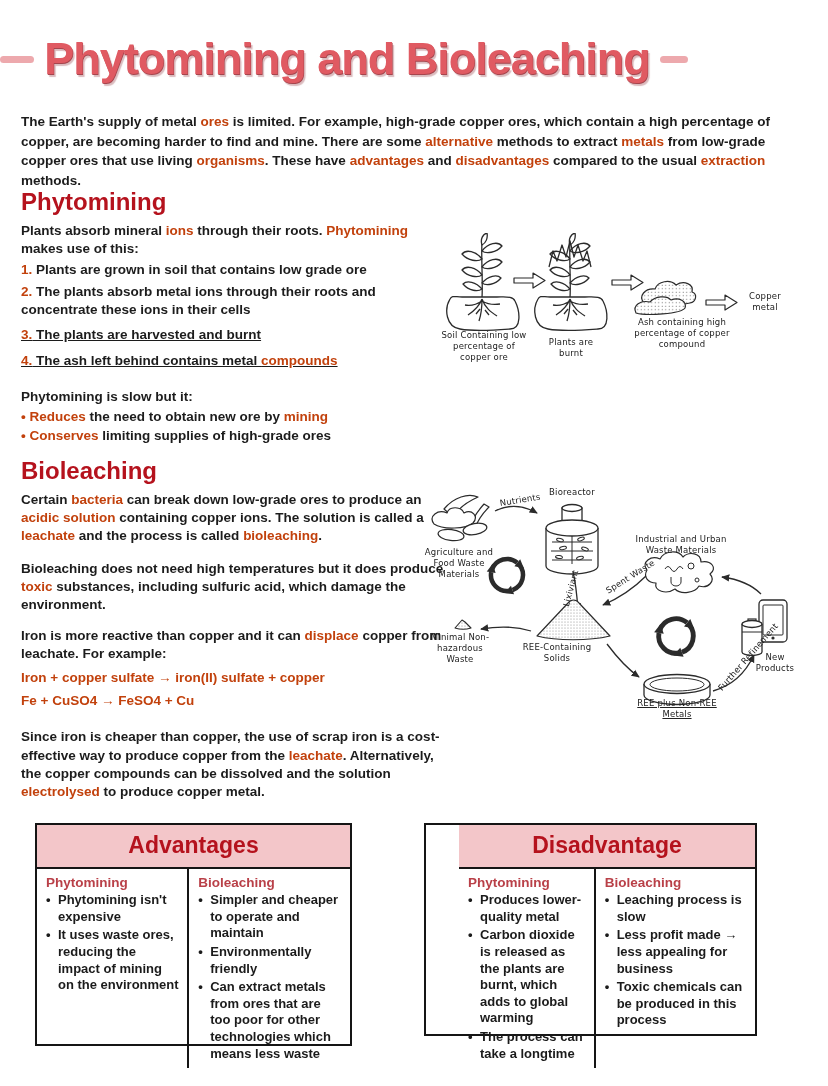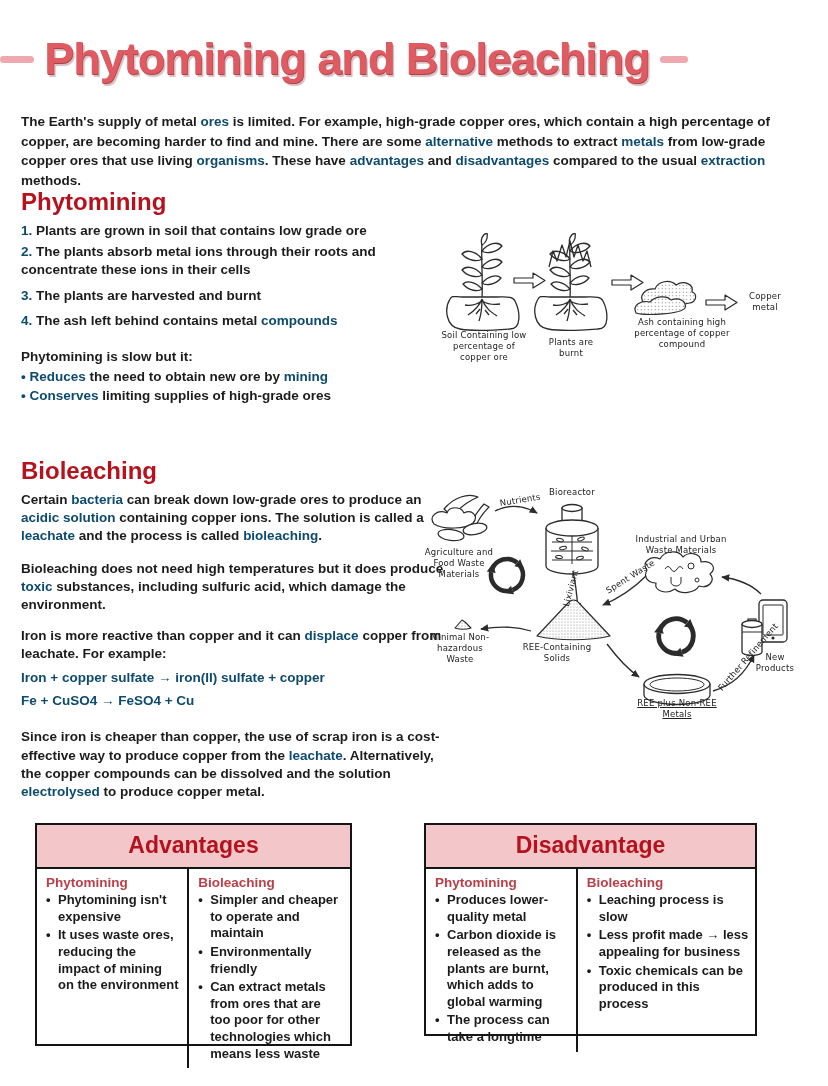--- a/index.html
+++ b/index.html
@@ -11,37 +11,37 @@
   #line-left{width:95px;}
   #line-right{width:78px;}
   #main-title{font-size:45px;font-weight:bold;color:#e05a62;letter-spacing:-1px;
               text-shadow:2px 3px 1px rgba(148,60,68,0.35),0.5px 0.5px 0 #b04a52;white-space:nowrap;}
   
   #intro{position:absolute;left:21px;top:112px;width:792px;font-size:13.5px;font-weight:bold;line-height:1.45;}
   .body-col{position:absolute;font-size:13.5px;font-weight:bold;line-height:1.36;}
   #phyto-col{left:21px;top:186px;width:424px;}
   #bio-col{left:21px;top:455px;width:426px;}
   h2.sec{margin:0 0 3px 0;font-size:24px;color:#b5121d;font-weight:bold;}
-  .rd{color:#0c4a6e;}
+  .rd{color:#c2410c;}
   .step{margin-top:3px;}
-  .step.sp{margin-top:7px;}
+  .step.sp{margin-top:7px;text-decoration:underline;}
   .benefit{margin-top:1px;}
   .gap18{height:18px;} .gap14{height:14px;} .gap12{height:12px;}
   .eq{margin-top:5px;}
   
   #phyto-diagram{position:absolute;left:436px;top:233px;width:356px;height:150px;}
   #bio-diagram{position:absolute;left:425px;top:478px;width:400px;height:258px;}
   .hand{position:absolute;font-size:8.5px;line-height:1.3;color:#222;text-align:center;
         font-family:"DejaVu Sans",sans-serif;letter-spacing:0.2px;font-weight:normal;}
   .nowrap{white-space:nowrap;text-align:left;}
   svg.art{position:absolute;left:0;top:0;}
   
   .tbl{position:absolute;border:2.5px solid #151515;background:#fff;box-sizing:border-box;display:flex;flex-direction:column;}
   #adv-table{left:35px;top:823px;width:317px;height:223px;}
-  #dis-table{left:424px;top:823px;width:333px;height:213px;}
+  #dis-table{left:424px;top:823px;width:333px;height:213px;padding-left:33px;}
   .tbl-h{background:#f3c6c9;border-bottom:2.5px solid #151515;text-align:center;font-size:23px;font-weight:bold;color:#b5121d;padding:7px 0 8px 0;flex:none;}
   .tbl-b{flex:1;display:flex;align-items:stretch;}
   .tcol{box-sizing:border-box;padding:6px 6px 6px 9px;}
   .tcol+.tcol{border-left:2.5px solid #151515;}
   .c48{width:48%;} .c52{width:52%;} .c46{width:45.5%;} .c54{width:54.5%;}
   .tcol-h{color:#b94048;font-weight:bold;font-size:13.5px;margin-bottom:2px;}
   .titem{display:flex;font-size:13px;font-weight:bold;color:#1b1b1b;line-height:1.28;margin-top:2px;}
   .titem .blt{width:12px;flex:none;}
   .titem .ttx{flex:1;}
 </style>
@@ -51,20 +51,21 @@
 <div id="title-row">
   <div class="title-line" id="line-left"></div>
   <div id="main-title">Phytomining and Bioleaching</div>
   <div class="title-line" id="line-right"></div>
 </div>
 
 <div id="intro"><span>The Earth's supply of metal </span><span class="rd">ores</span><span> is limited. For example, high-grade copper ores, which contain a high percentage of copper, are becoming harder to find and mine. There are some </span><span class="rd">alternative</span><span> methods to extract </span><span class="rd">metals</span><span> from low-grade copper ores that use living </span><span class="rd">organisms</span><span>. These have </span><span class="rd">advantages</span><span> and </span><span class="rd">disadvantages</span><span> compared to the usual </span><span class="rd">extraction</span><span> methods.</span></div>
 
 <div id="phyto-col" class="body-col">
   <h2 class="sec">Phytomining</h2>
+  <div><span>Plants absorb mineral </span><span class="rd">ions</span><span> through their roots. </span><span class="rd">Phytomining</span><span> makes use of this:</span></div>
   <div class="step"><span class="rd">1.</span><span> Plants are grown in soil that contains low grade ore</span></div>
   <div class="step"><span class="rd">2.</span><span> The plants absorb metal ions through their roots and concentrate these ions in their cells</span></div>
   <div class="step sp"><span class="rd">3.</span><span> The plants are harvested and burnt</span></div>
   <div class="step sp"><span class="rd">4.</span><span> The ash left behind contains metal </span><span class="rd">compounds</span></div>
   <div class="gap18"></div>
   <div>Phytomining is slow but it:</div>
   <div class="benefit"><span class="rd">• Reduces</span><span> the need to obtain new ore by </span><span class="rd">mining</span></div>
   <div class="benefit"><span class="rd">• Conserves</span><span> limiting supplies of high-grade ores</span></div>
 </div>
 

